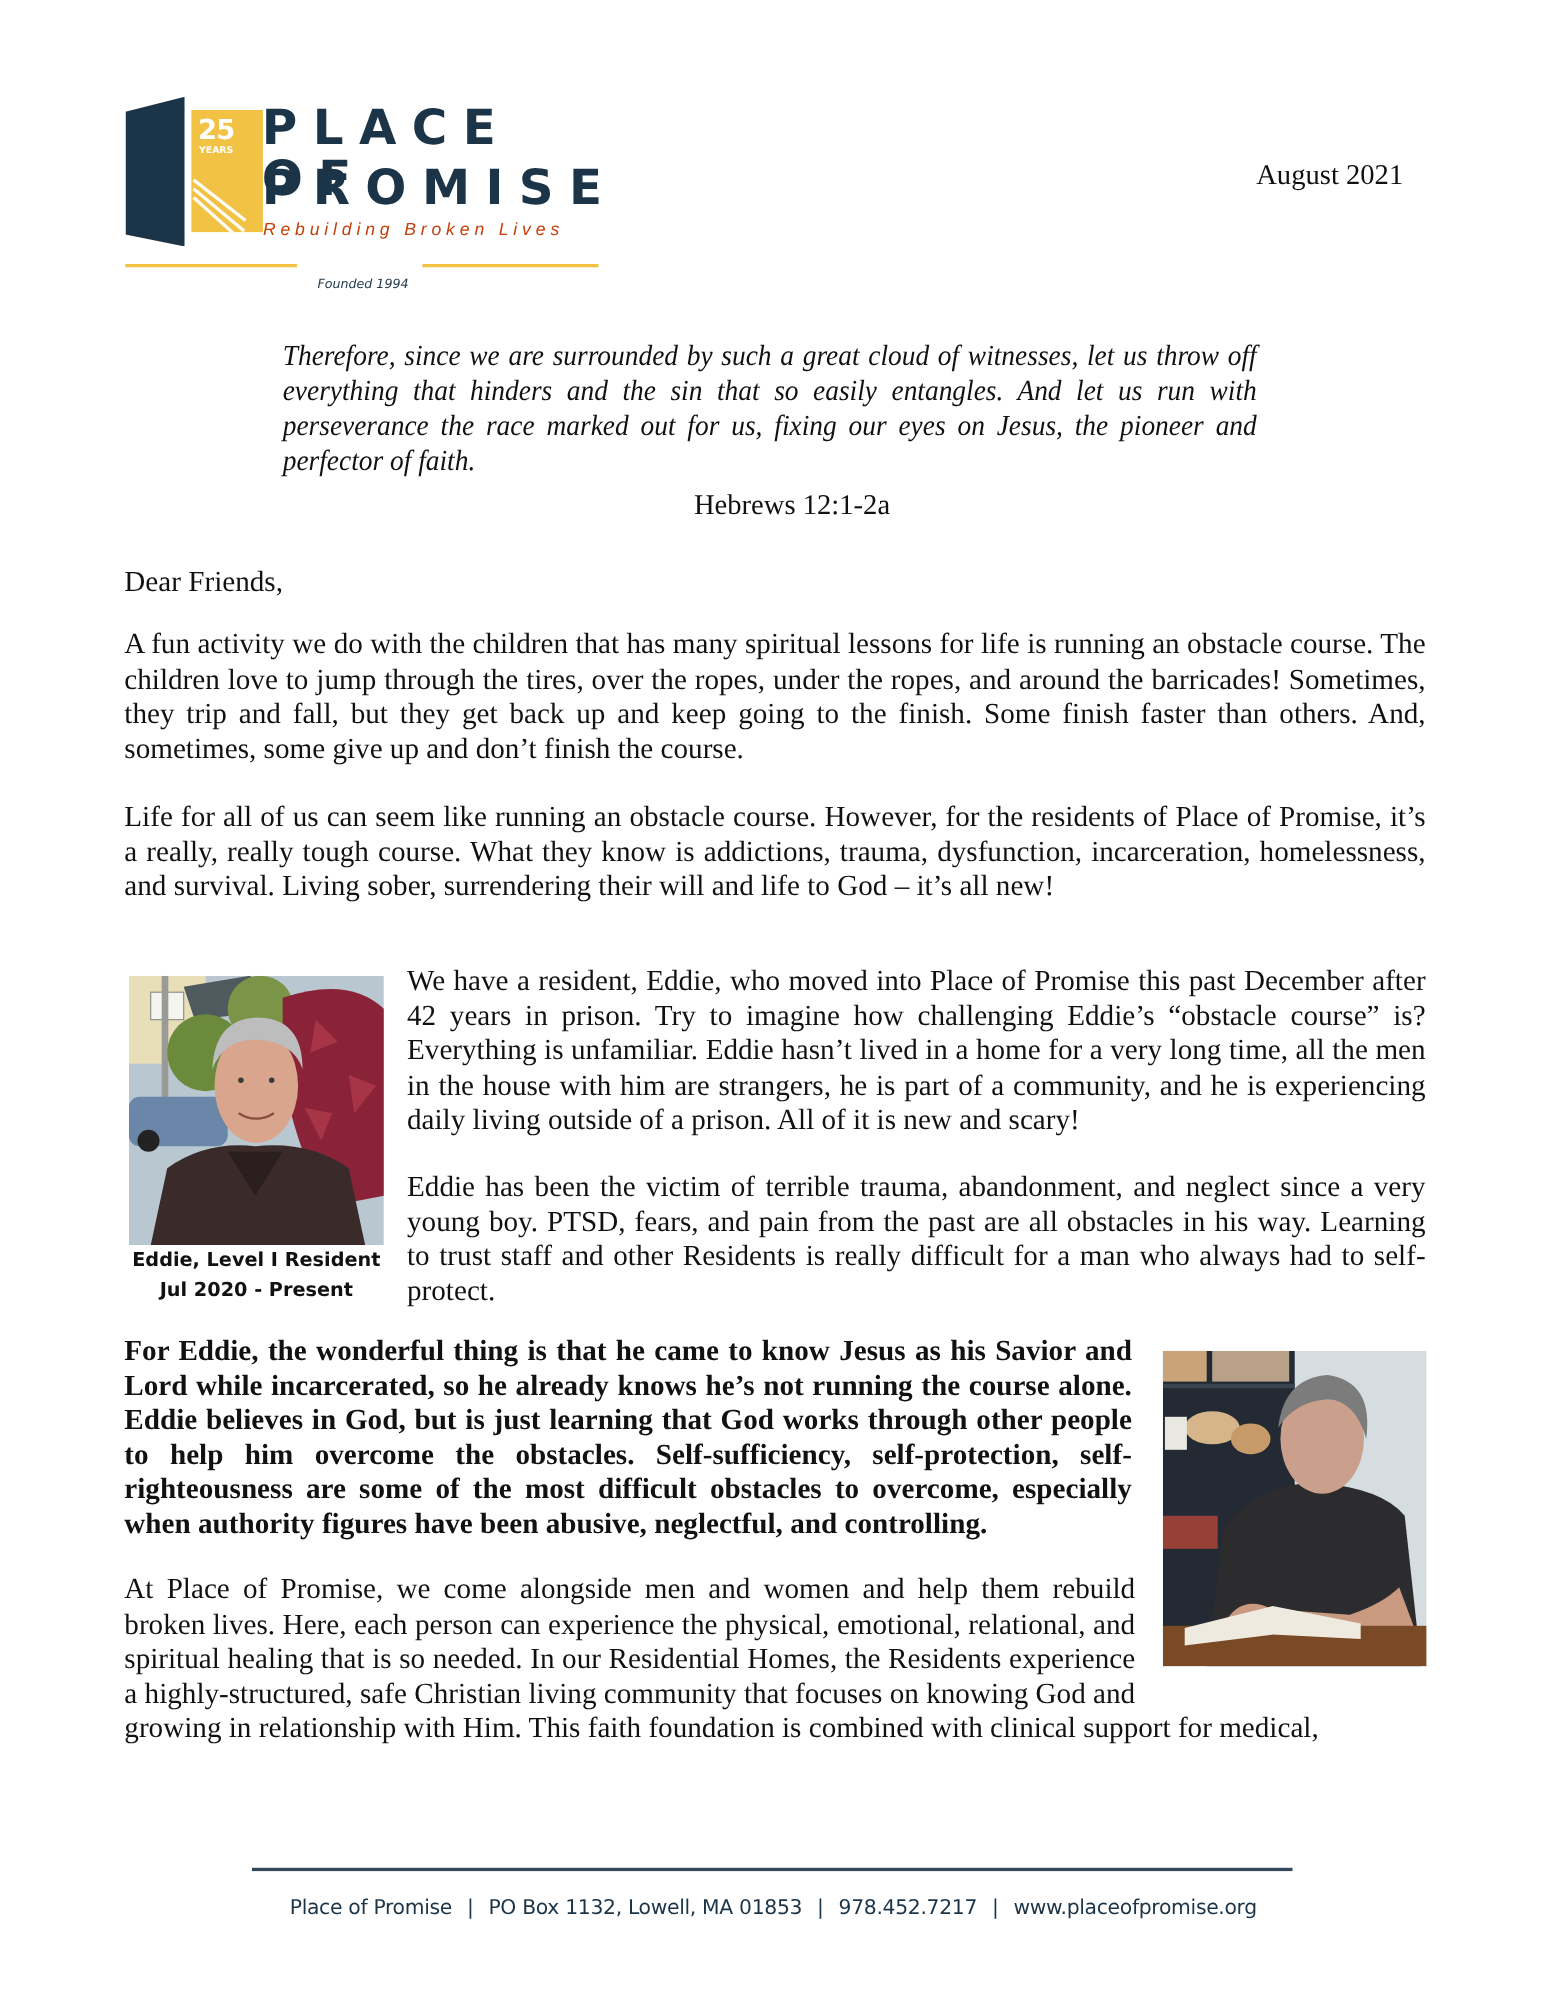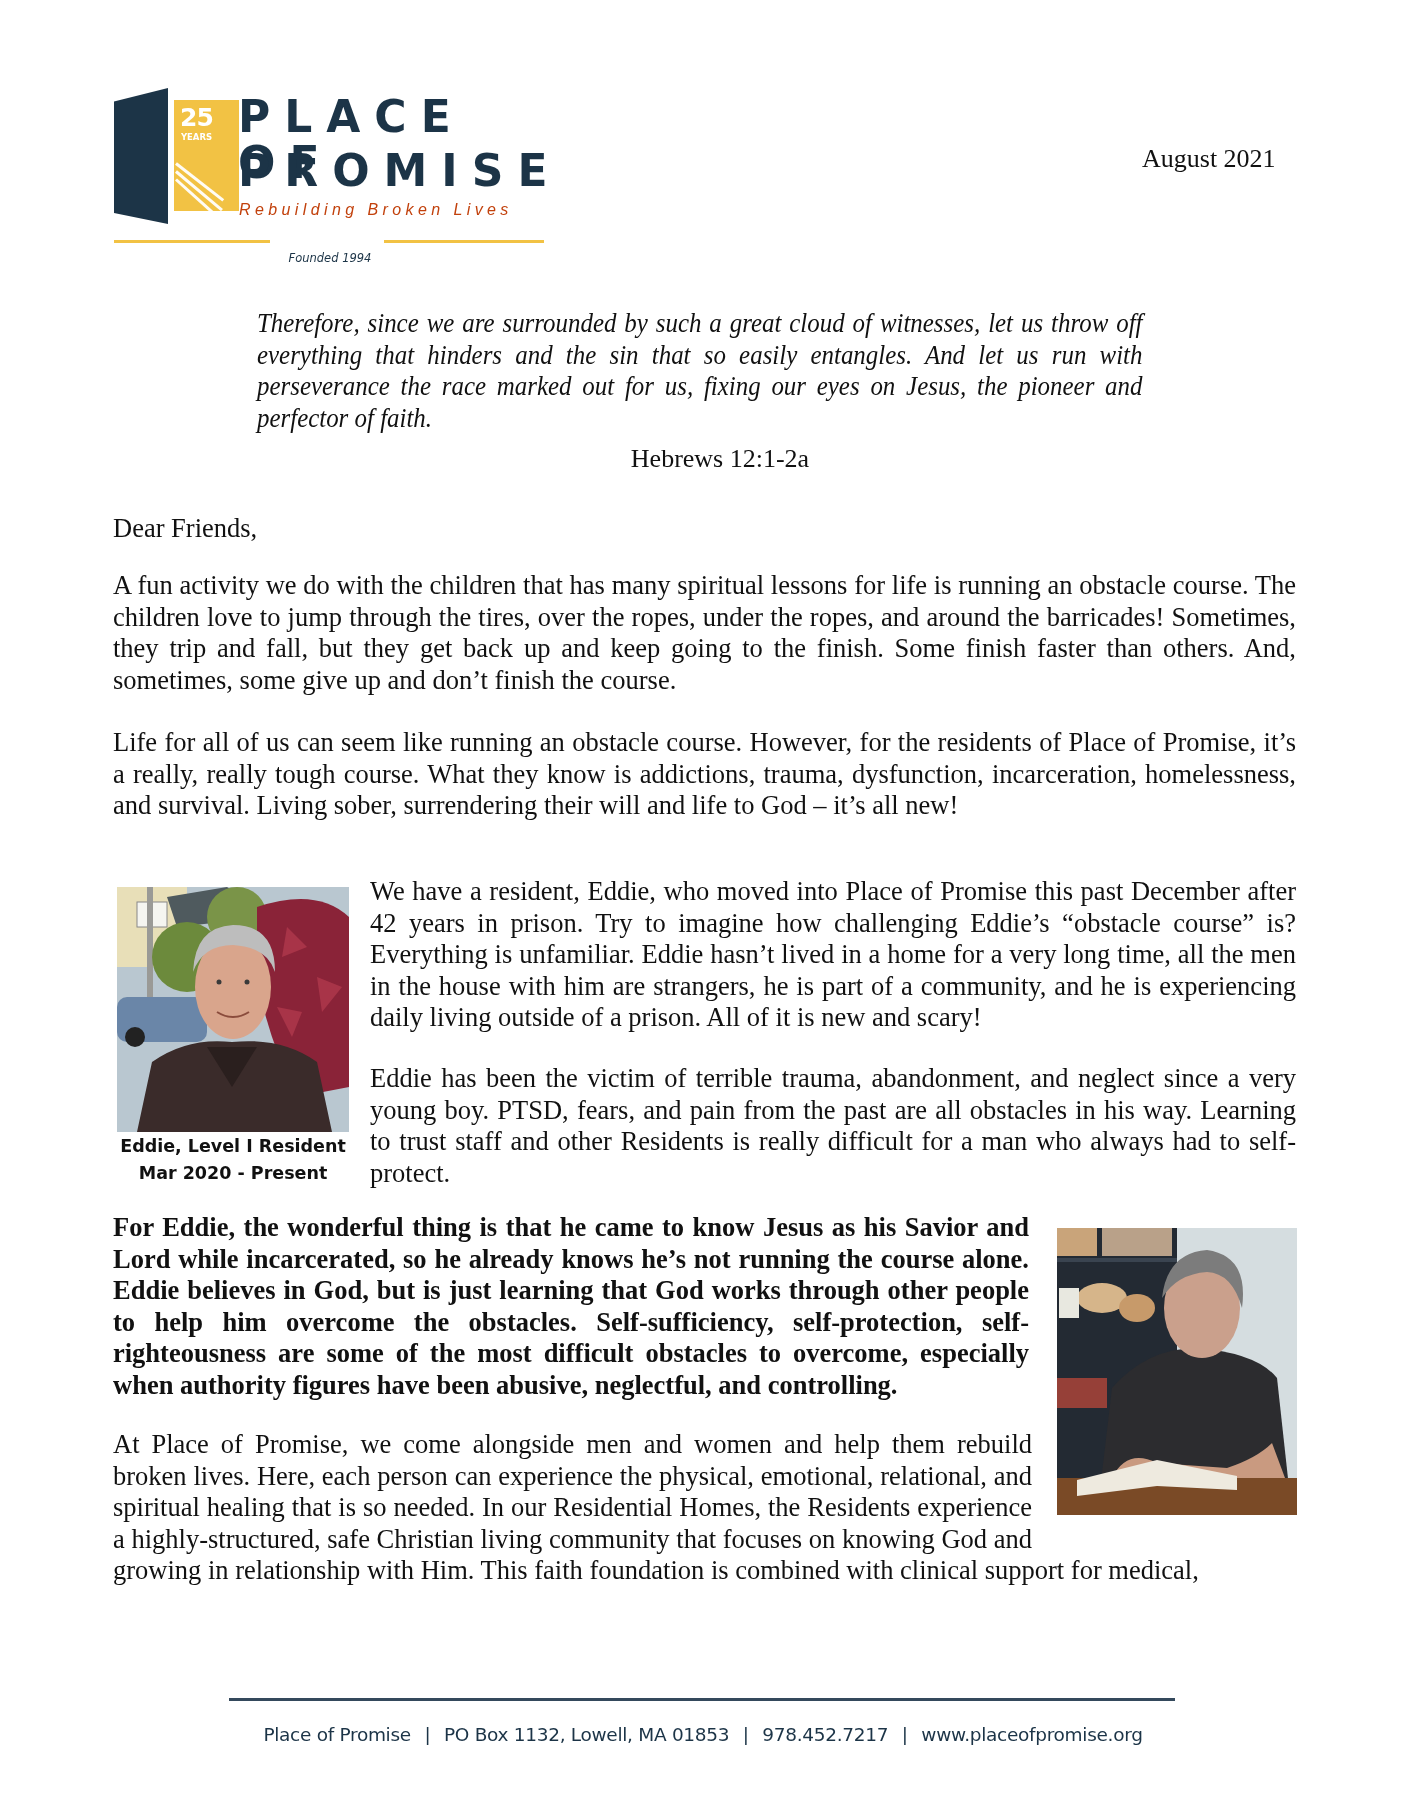--- a/index.html
+++ b/index.html
@@ -92,21 +92,21 @@
     <path d="M90 160 L115 200 L140 160 Z" fill="#2a1f1e"></path>
     <ellipse cx="116" cy="100" rx="38" ry="52" fill="#d9a58c"></ellipse>
     <path d="M76 85 Q78 40 116 38 Q158 38 158 85 Q150 60 116 58 Q86 58 76 85 Z" fill="#bdbdbd"></path>
     <path d="M100 125 Q116 135 132 125" stroke="#8a4c3c" stroke-width="2" fill="none"></path>
     <circle cx="102" cy="95" r="2.5" fill="#3a3a3a"></circle>
       <circle cx="130" cy="95" r="2.5" fill="#3a3a3a"></circle>
   </svg>
 </div>
 <div id="caption" class="abs">
   <div>Eddie, Level I Resident</div>
-  <div>Mar 2020 - Present</div>
+  <div>Jul 2020 - Present</div>
 </div>
 
 <div id="p3" class="abs para">We have a resident, Eddie, who moved into Place of Promise this past December after 42 years in prison. Try to imagine how challenging Eddie’s “obstacle course” is?  Everything is unfamiliar.  Eddie hasn’t lived in a home for a very long time, all the men in the house with him are strangers, he is part of a community, and he is experiencing daily living outside of a prison.  All of it is new and scary!</div>
 <div id="p4" class="abs para">Eddie has been the victim of terrible trauma, abandonment, and neglect since a very young boy.  PTSD, fears, and pain from the past are all obstacles in his way.  Learning to trust staff and other Residents is really difficult for a man who always had to self-protect.</div>
 
 <div id="p5" class="abs para">For Eddie, the wonderful thing is that he came to know Jesus as his Savior and Lord while incarcerated, so he already knows he’s not running the course alone.  Eddie believes in God, but is just learning that God works through other people to help him overcome the obstacles.  Self-sufficiency, self-protection, self-righteousness are some of the most difficult obstacles to overcome, especially when authority figures have been abusive, neglectful, and controlling.</div>
 
 <div id="photo2" class="abs photo">
   <svg width="240" height="287" viewBox="0 0 240 287">
     <rect width="240" height="287" fill="#d5dde0"></rect>

